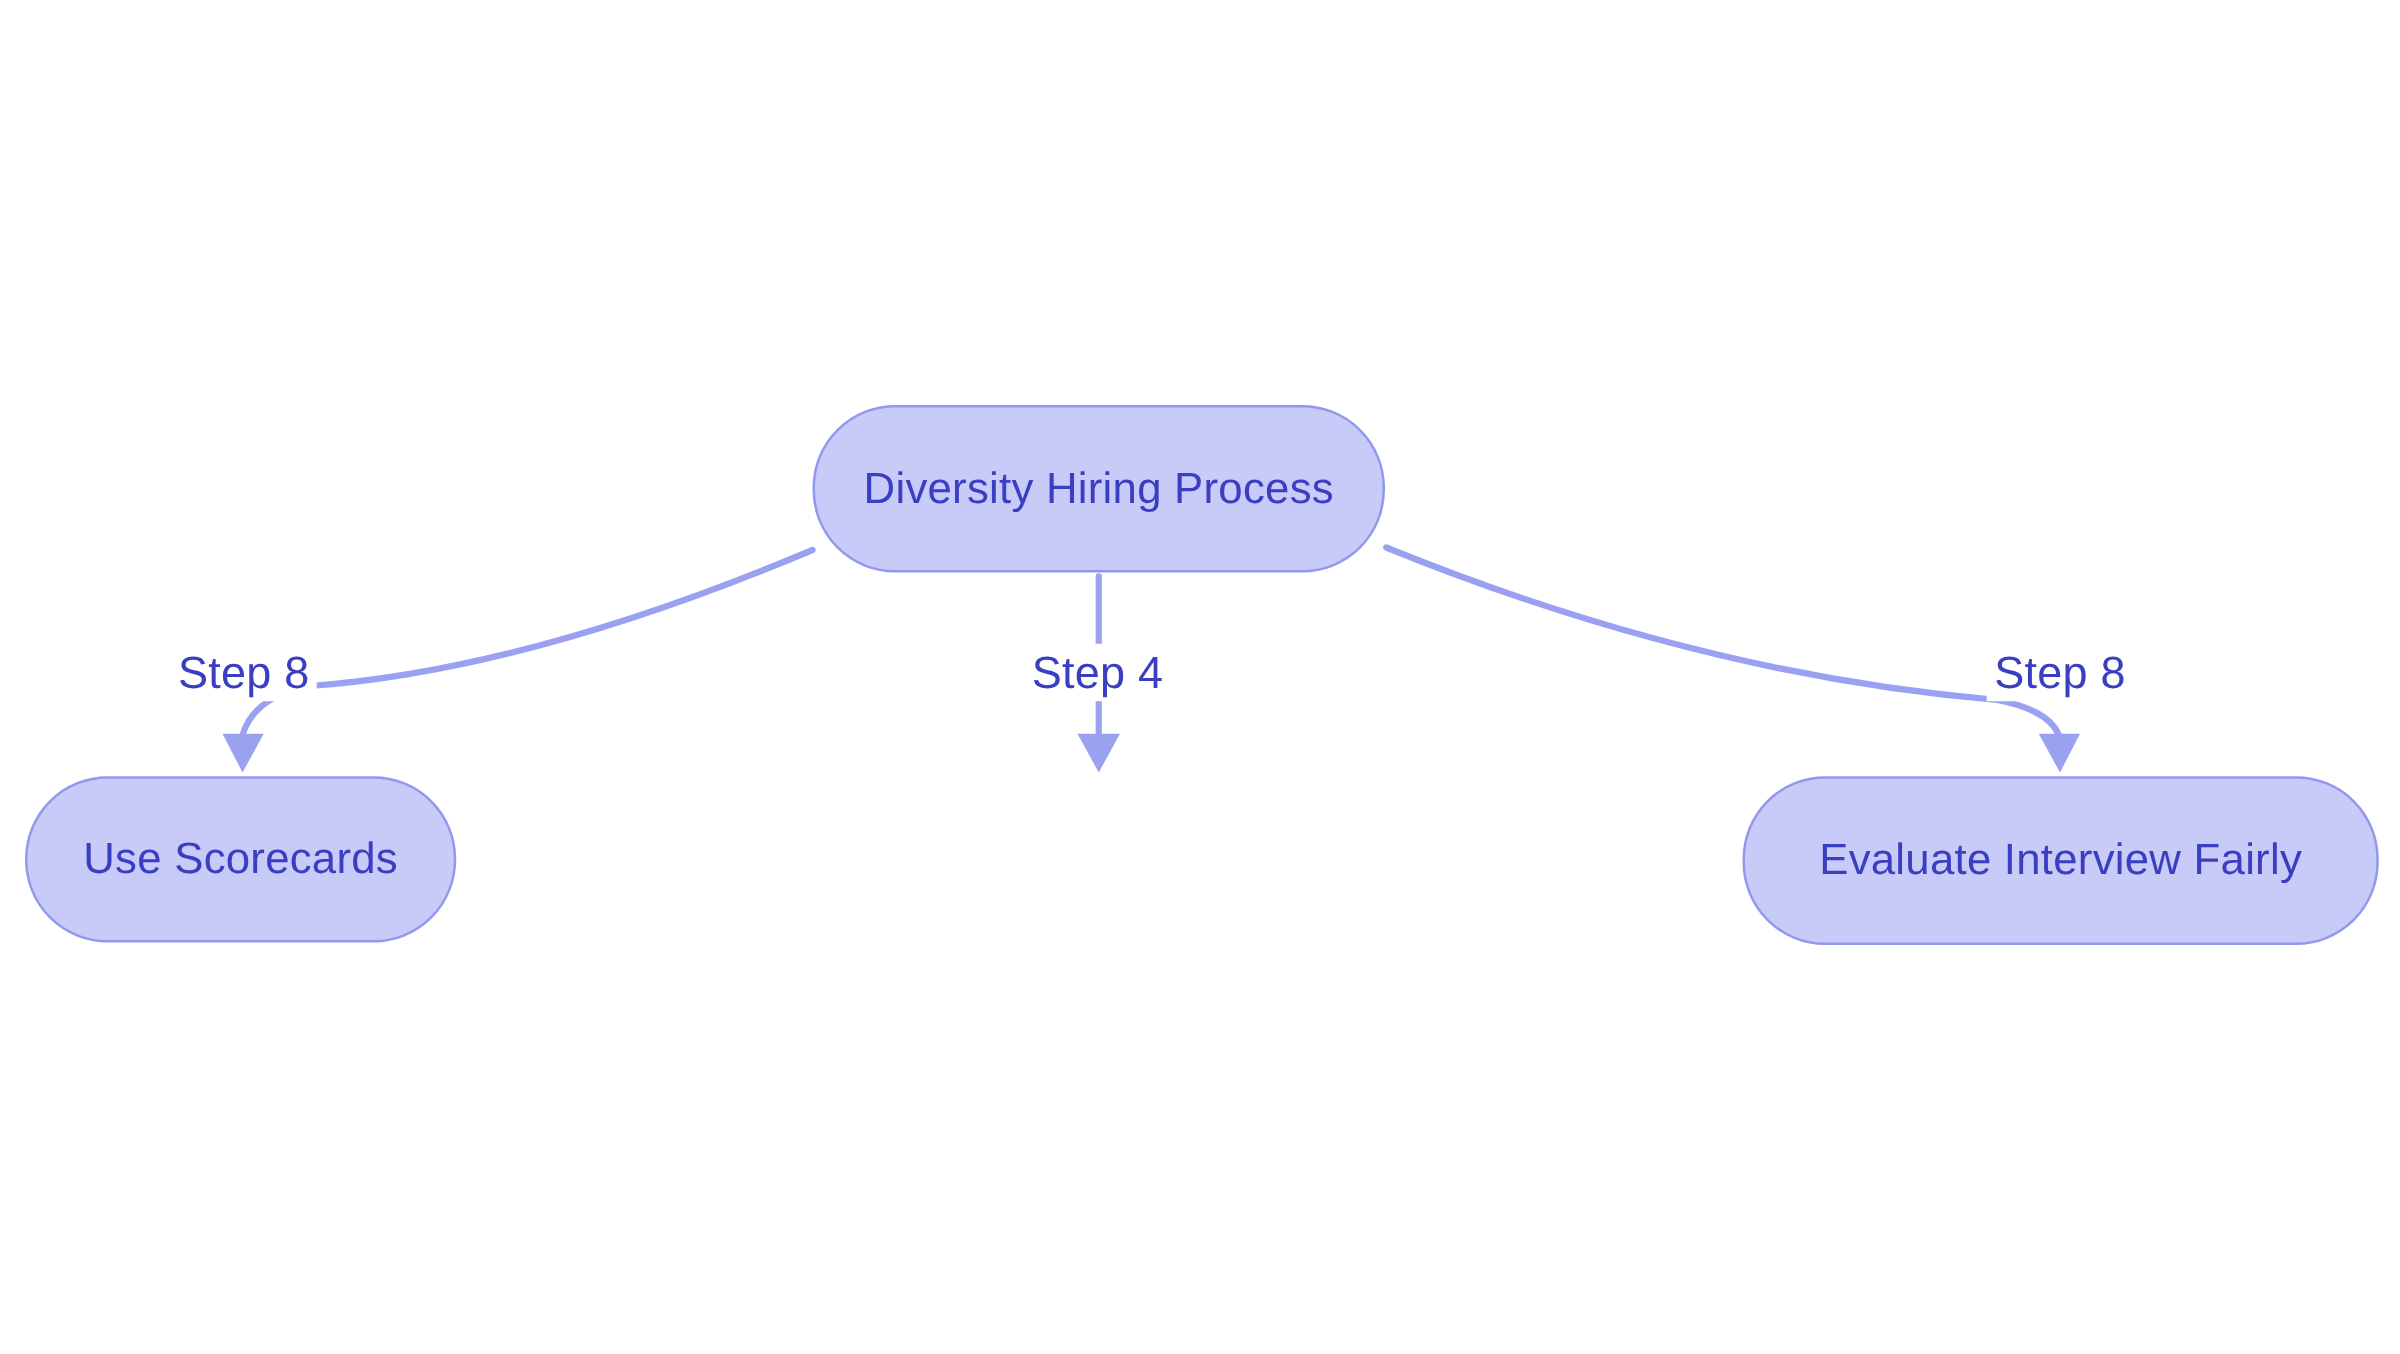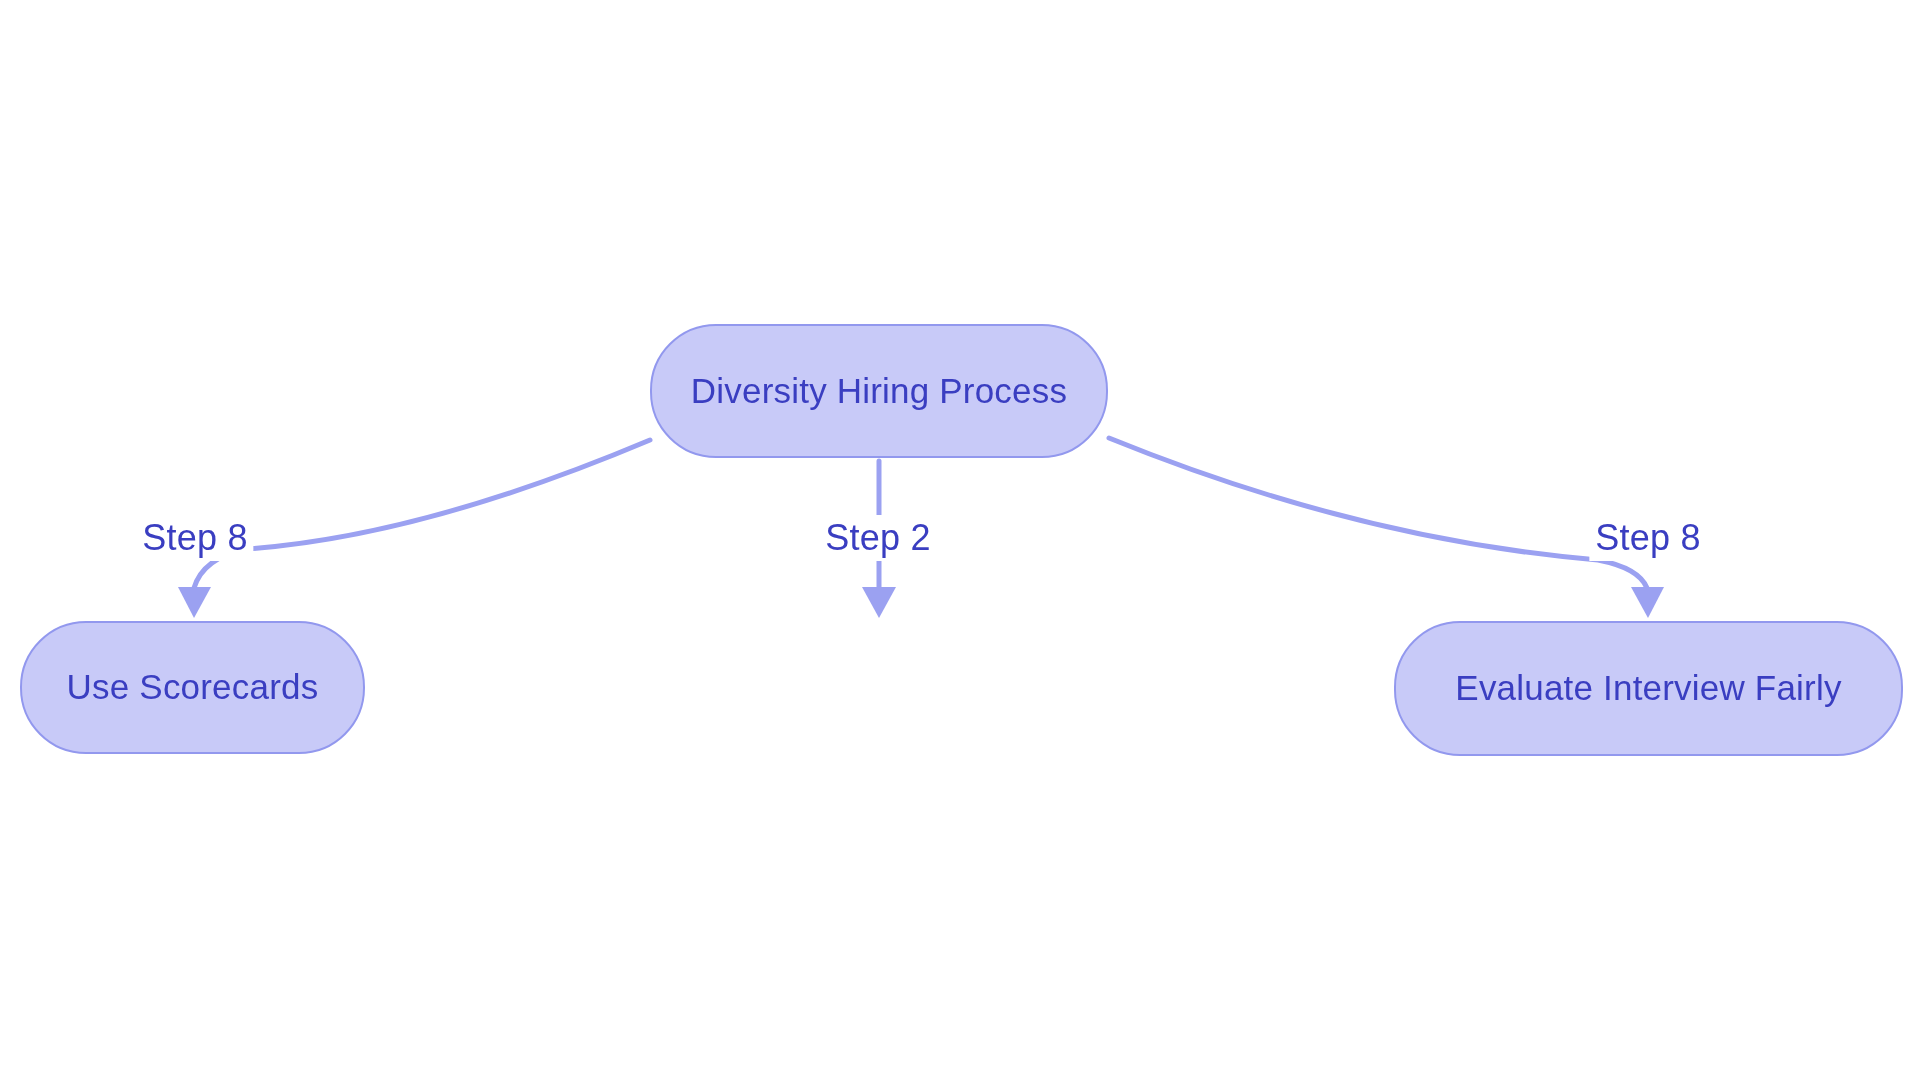--- a/index.html
+++ b/index.html
@@ -64,21 +64,21 @@
   </svg>
 
   <div class="flow-node node-root">
     <span>Diversity Hiring Process</span>
   </div>
 
   <div class="edge-label label-step1">
     <span>Step 8</span>
   </div>
   <div class="edge-label label-step2">
-    <span>Step 2</span>
+    <span>Step 4</span>
   </div>
   <div class="edge-label label-step3">
     <span>Step 8</span>
   </div>
 
   <div class="flow-node node-step1">
     <span>Use Scorecards</span>
   </div>
   <div class="flow-node node-step3">
     <span>Evaluate Interview Fairly</span>

